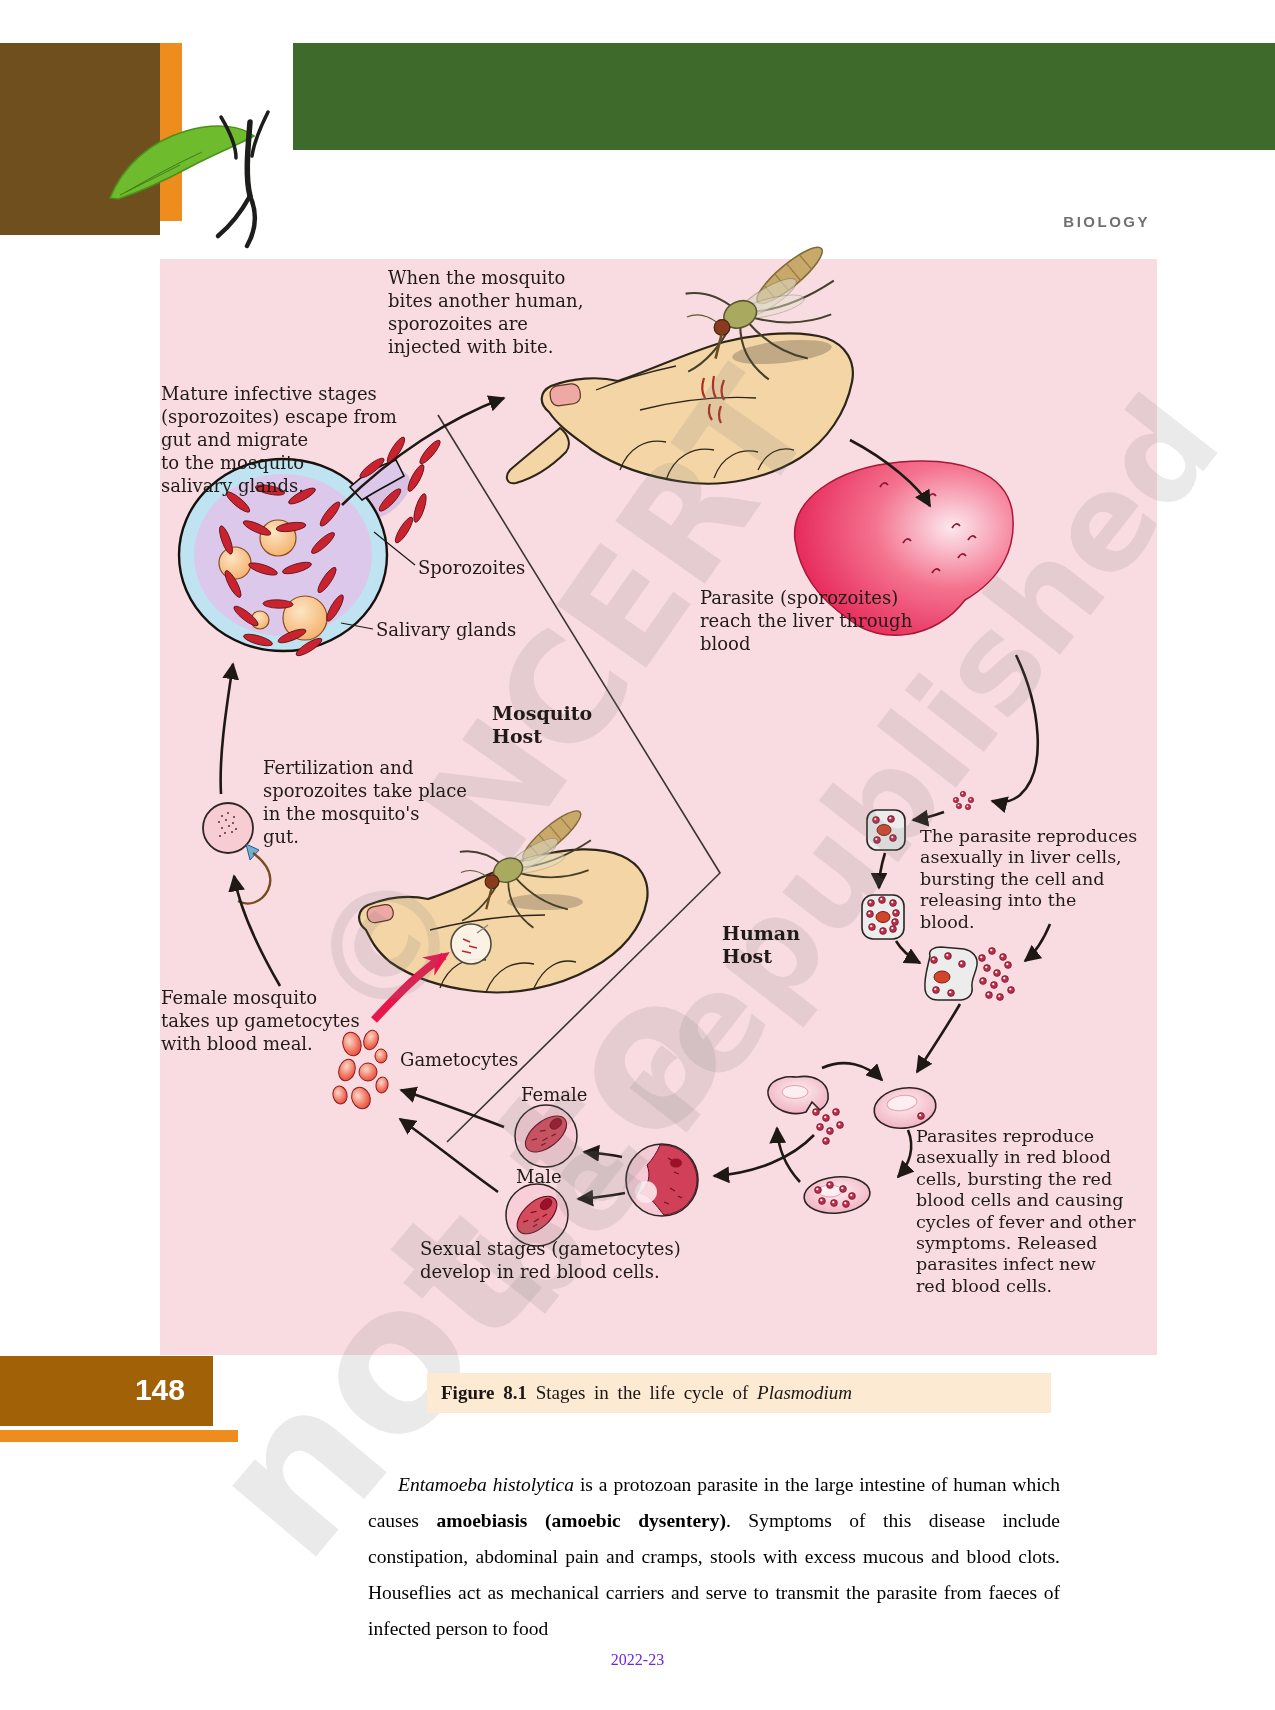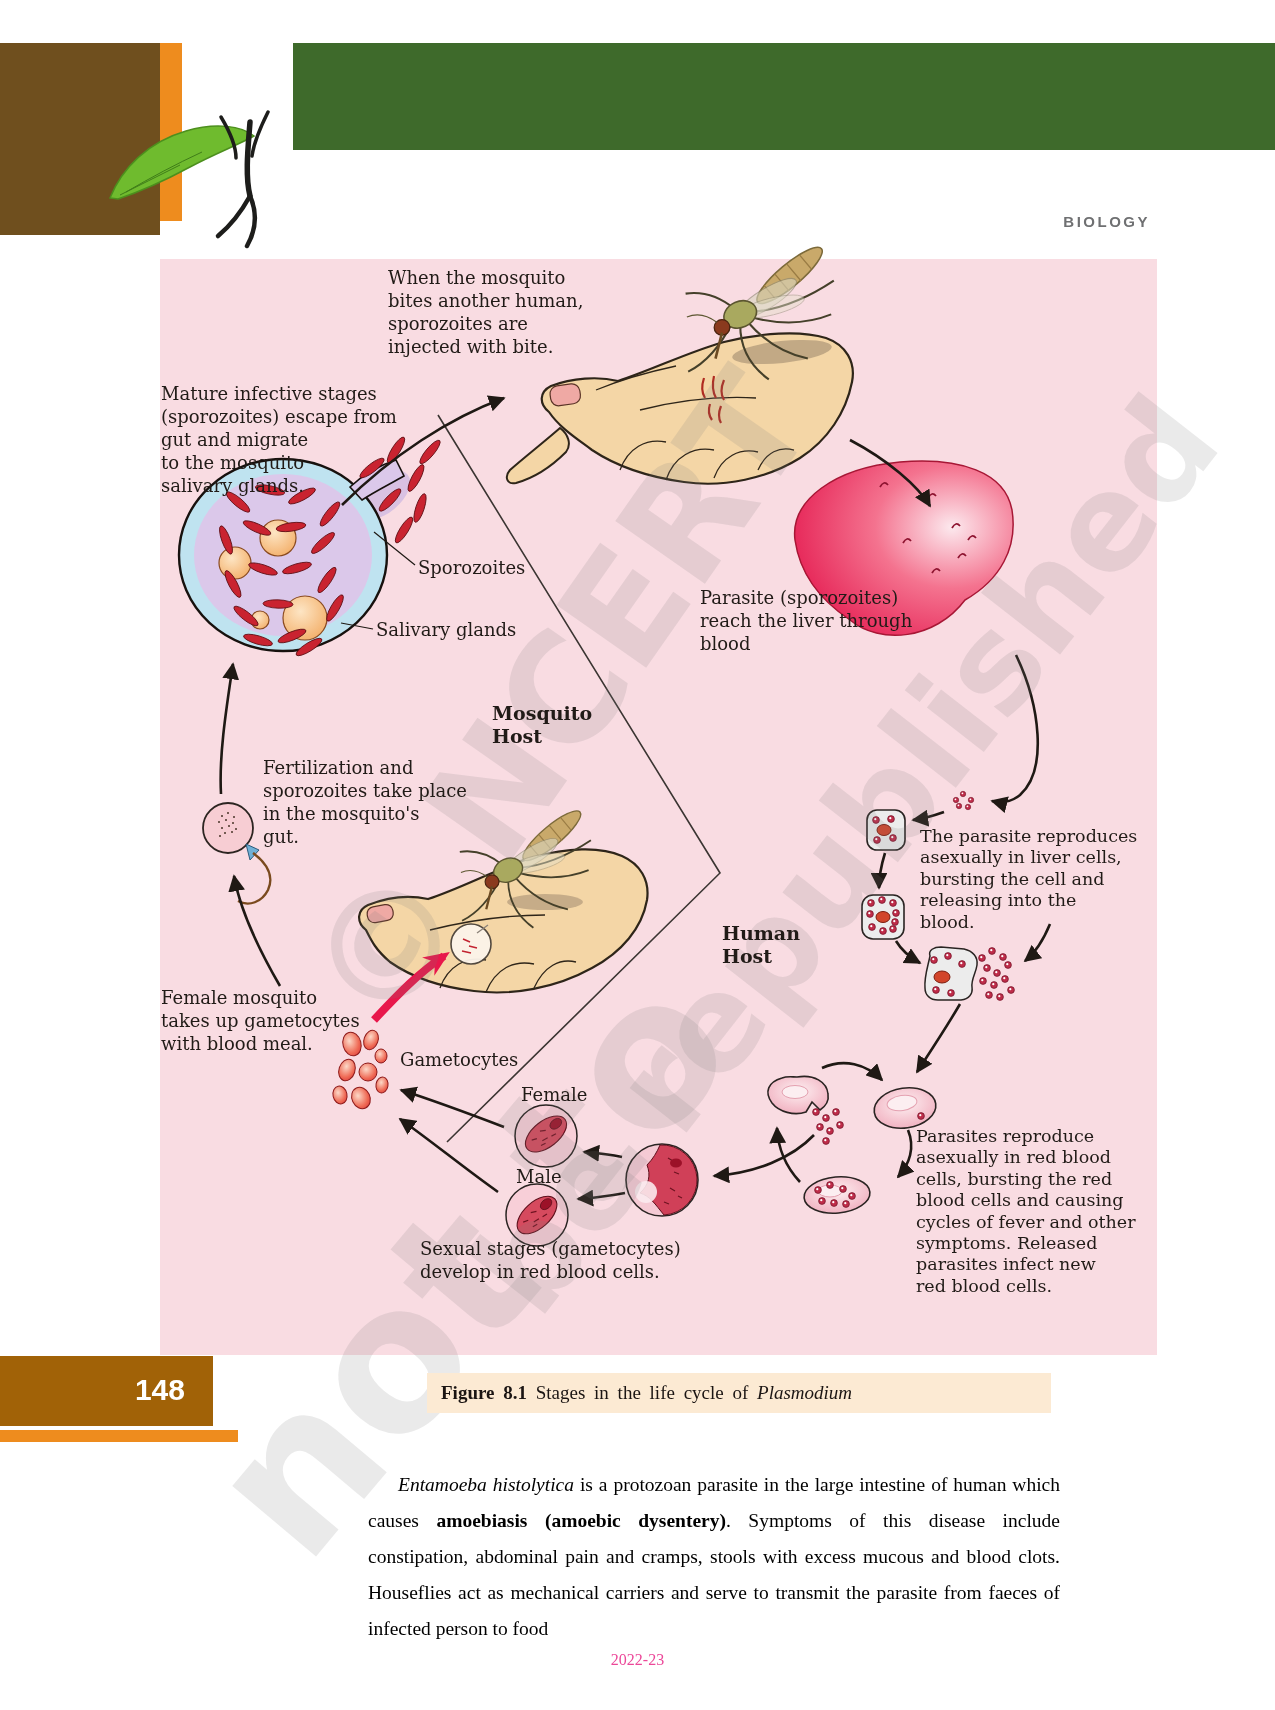--- a/index.html
+++ b/index.html
@@ -37,21 +37,21 @@
   .pgnum{position:absolute;right:28px;top:17px;color:#fff;
          font-family:"Liberation Sans",sans-serif;font-weight:bold;font-size:30px;}
   .pgstrip{left:0;top:1387px;width:238px;height:12px;background:#ee8c1e;z-index:8;}
   
   .para{left:368px;top:1424px;width:692px;font-family:"Liberation Serif",serif;
         font-size:19.5px;line-height:36px;text-align:justify;color:#000000;z-index:8;}
   .para .ind{display:inline-block;width:30px;}
   .para .it{font-style:italic;}
   .para .bd{font-weight:bold;}
   .footer-year{left:0;top:1608px;width:1275px;text-align:center;
-               font-family:"Liberation Serif",serif;font-size:16px;color:#ec4899;z-index:8;}
+               font-family:"Liberation Serif",serif;font-size:16px;color:#6d28d9;z-index:8;}
   svg.art{position:absolute;left:0;top:0;z-index:4;pointer-events:none;}
   .labels-layer{position:absolute;left:0;top:0;width:1275px;height:1710px;z-index:7;}
 </style>
 </head>
 <body>
 
 <div class="abs band-brown"></div>
 <div class="abs band-orange"></div>
 <div class="abs band-green"></div>
 <div class="abs biology">BIOLOGY</div>

